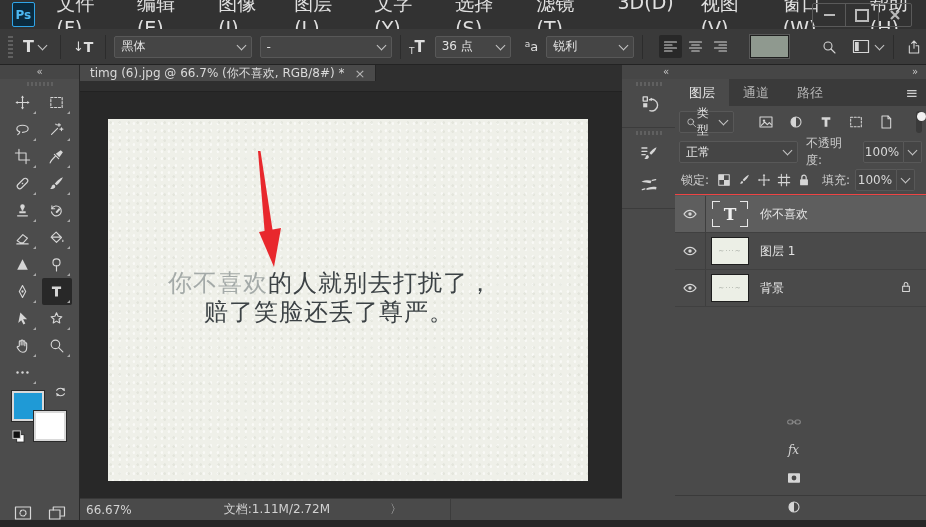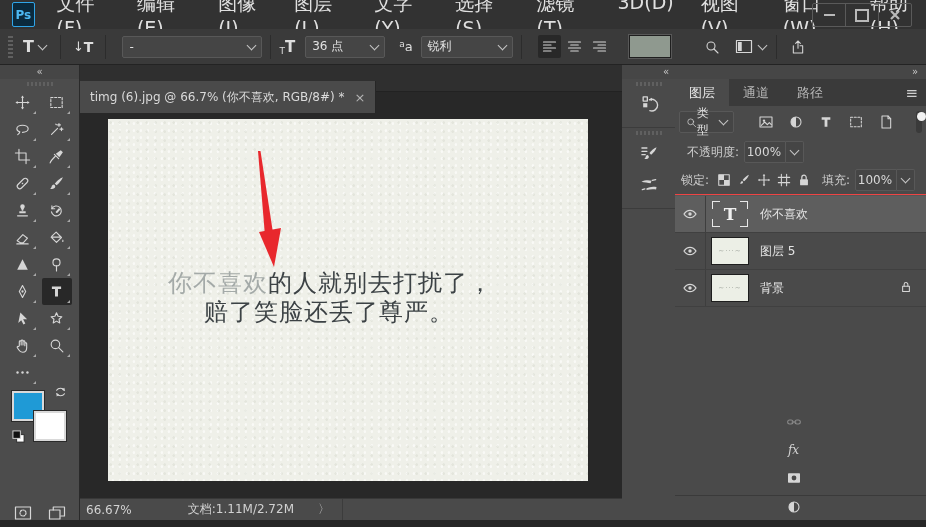--- a/index.html
+++ b/index.html
@@ -52,38 +52,38 @@
   #fg-swatch{position:absolute;left:0;top:6px;width:28px;height:26px;border:2px solid #d9d9d9;box-shadow:0 0 0 1px #2a2a2a;}
   #bg-swatch{position:absolute;left:22px;top:26px;width:28px;height:26px;border:2px solid #d9d9d9;box-shadow:0 0 0 1px #2a2a2a;background:#fff;}
   #swap-colors{position:absolute;right:0;top:0;}
   #default-colors{position:absolute;left:0;bottom:-2px;}
   #mask-mode-row{position:absolute;left:0;top:440px;width:79px;display:flex;justify-content:center;gap:16px;}
   #mask-mode-row svg{width:18px;height:16px;}
 
   
   #docarea{position:absolute;left:80px;top:65px;width:542px;height:455px;background:#282828;}
   #tabbar{position:absolute;left:0;top:0;width:100%;height:26px;background:#2f2f2f;border-bottom:1px solid #222;}
-  #doc-tab{position:absolute;left:0;top:16px;height:32px;background:#4a4a4a;display:flex;align-items:center;
+  #doc-tab{position:absolute;left:0;top:0;height:16px;background:#4a4a4a;display:flex;align-items:center;
            padding:0 10px;gap:10px;font-size:12px;color:#dadada;border-right:1px solid #262626;}
   #tab-close{color:#b5b5b5;font-size:13px;line-height:1;cursor:pointer;}
   #canvas{position:absolute;left:0;top:26px;right:0;bottom:21px;overflow:hidden;}
   #image{position:absolute;left:28px;top:28px;width:480px;height:362px;
          background:
            radial-gradient(circle at 30% 40%, rgba(205,210,196,.35) 0 1px, transparent 1.6px),
            radial-gradient(circle at 70% 65%, rgba(255,255,255,.6) 0 1px, transparent 1.6px),
            #eff0e9;
          background-size:9px 9px,7px 7px;}
   .img-line{position:absolute;white-space:nowrap;font-size:24px;letter-spacing:1px;color:#3c4245;
             font-family:"DejaVu Sans","Liberation Sans",sans-serif;}
   #img-line1{left:60px;top:148px;}
   #img-line2{left:96px;top:177px;}
   #line1-highlight{color:#a4aaa8;}
   #red-arrow{position:absolute;left:0;top:0;width:480px;height:362px;pointer-events:none;}
   #statusbar{position:absolute;left:0;bottom:0;width:100%;height:21px;background:#4a4a4a;border-top:1px solid #383838;
-             display:flex;align-items:center;font-size:12px;color:#d2d2d2;}
+             display:flex;align-items:center;font-size:12px;color:#d2d2d2;gap:36px;}
   #status-zoom{margin-left:6px;}
   #status-doc{margin-left:56px;}
   #status-chevron{margin-left:24px;color:#bdbdbd;}
   #status-divider{width:1px;height:21px;background:#3c3c3c;margin-left:12px;}
 
   
   #minidock{position:absolute;left:622px;top:65px;width:53px;height:455px;background:#4a4a4a;border-right:1px solid #2a2a2a;}
   #minidock .dockhead{height:14px;background:#464646;color:#c9c9c9;font-size:10px;text-align:right;line-height:13px;padding-right:6px;}
   .minigroup{border-bottom:1px solid #3c3c3c;padding-bottom:6px;}
   .minibtn{width:34px;height:30px;margin:2px auto;display:flex;align-items:center;justify-content:center;cursor:pointer;}
@@ -176,20 +176,24 @@
     <div style="display:flex;align-items:center;gap:5px;margin:0 6px;">
       <span class="opt-glyph" style="font-size:16px;">T</span>
       <span class="chev"></span>
     </div>
     <div class="vsep"></div>
     <div style="display:flex;align-items:center;margin:0 4px;">
       <span style="font-size:13px;color:#dedede;">↓</span>
       <span class="opt-glyph" style="font-size:14px;">T</span>
     </div>
     <div class="vsep"></div>
+    <div class="field" style="width:145px;">
+      <span>黑体</span>
+      <span class="chev"></span>
+    </div>
     <div class="field" style="width:140px;margin-left:8px;">
       <span>-</span>
       <span class="chev"></span>
     </div>
     <div class="vsep"></div>
     <div style="display:flex;align-items:flex-end;margin-right:4px;">
       <span style="font-size:9px;color:#dedede;">T</span>
       <span class="opt-glyph" style="font-size:15px;">T</span>
     </div>
     <div class="field" style="width:80px;margin-left:6px;">
@@ -491,20 +495,24 @@
             <path class="ln" d="M6 3h9l4 4v14H6z"></path>
             <path class="ln" d="M15 3v4h4"></path>
           </svg>
       </div>
       <div id="filter-toggle">
           <div class="knob"></div>
         </div>
     </div>
 
     <div id="blend-row">
+      <div class="field" id="blend-mode">
+        <span>正常</span>
+        <span class="chev"></span>
+      </div>
       <span class="small-label">不透明度:</span>
       <div class="pct-field">
           <span>100%</span>
         </div>
       <div class="pct-chev">
           <span class="chev"></span>
         </div>
     </div>
 
     <div id="lock-row">
@@ -569,21 +577,21 @@
         <div class="layer-row">
           <div class="eye-cell">
             <svg viewBox="0 0 16 16">
               <path class="ln" d="M2 8s2.4-3.7 6-3.7S14 8 14 8s-2.4 3.7-6 3.7S2 8 2 8z" style="stroke-width:1.3"></path>
               <circle class="fl" cx="8" cy="8" r="1.7"></circle>
             </svg>
           </div>
           <div class="thumb-cell">
             <div class="img-thumb">~···~</div>
           </div>
-          <div class="layer-name">图层 5</div>
+          <div class="layer-name">图层 1</div>
         </div>
         <div class="layer-row">
           <div class="eye-cell">
             <svg viewBox="0 0 16 16">
               <path class="ln" d="M2 8s2.4-3.7 6-3.7S14 8 14 8s-2.4 3.7-6 3.7S2 8 2 8z" style="stroke-width:1.3"></path>
               <circle class="fl" cx="8" cy="8" r="1.7"></circle>
             </svg>
           </div>
           <div class="thumb-cell">
             <div class="img-thumb">~···~</div>

